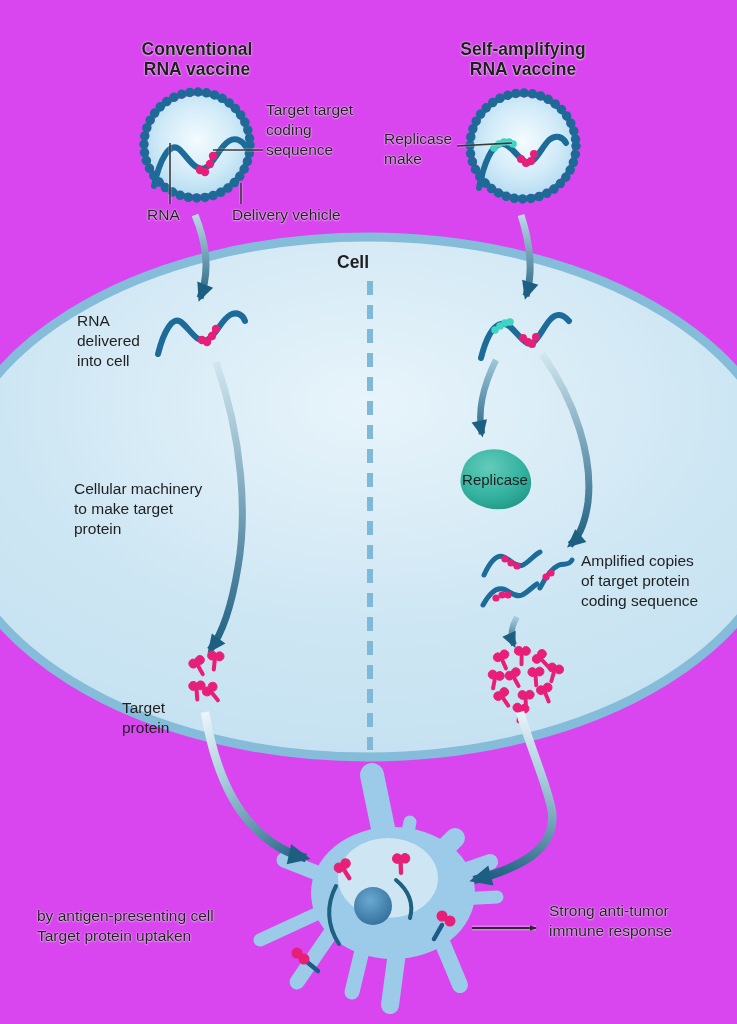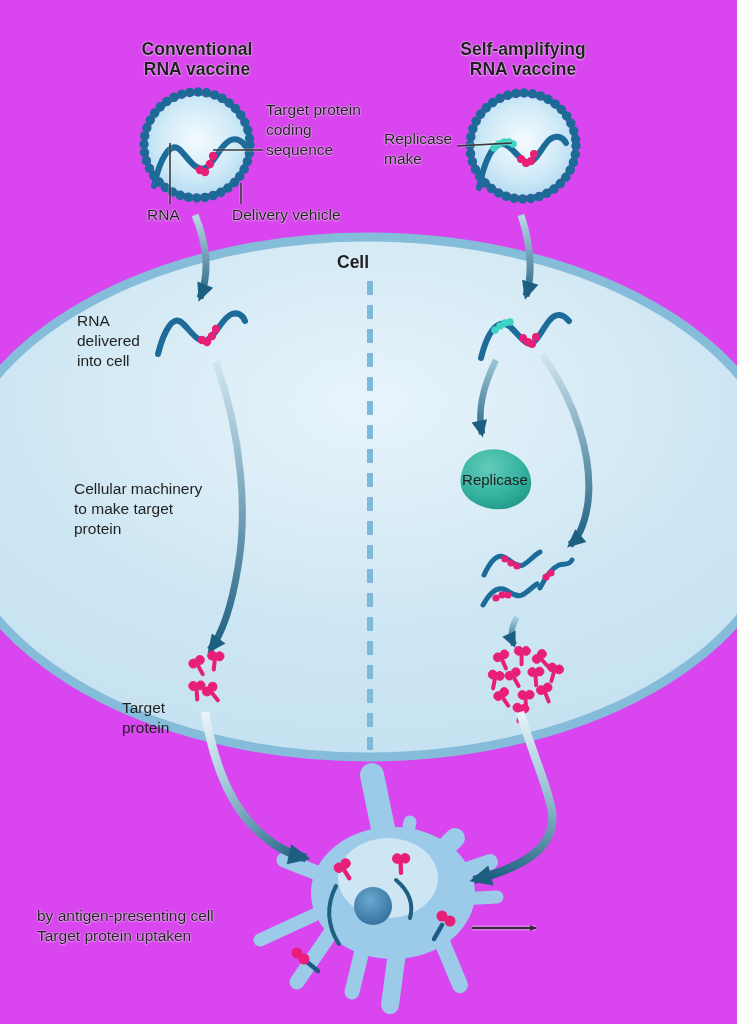--- a/index.html
+++ b/index.html
@@ -253,21 +253,21 @@
 <div class="lbl bold halo center" style="left:105px;top:39px;width:184px">
   <div>Conventional</div>
   <div>RNA vaccine</div>
 </div>
 <div class="lbl bold halo center" style="left:430px;top:39px;width:186px">
   <div>Self-amplifying</div>
   <div>RNA vaccine</div>
 </div>
 
 <div class="lbl halo" style="left:266px;top:100px">
-  <div>Target protein</div>
+  <div>Target target</div>
   <div>coding</div>
   <div>sequence</div>
 </div>
 <div class="lbl halo" style="left:147px;top:205px">RNA</div>
 <div class="lbl halo" style="left:232px;top:205px">Delivery vehicle</div>
 <div class="lbl halo" style="left:384px;top:129px">
   <div>Replicase</div>
   <div>make</div>
 </div>
 
@@ -282,19 +282,28 @@
   <div>Cellular machinery</div>
   <div>to make target</div>
   <div>protein</div>
 </div>
 <div class="lbl" style="left:122px;top:698px">
   <div>Target</div>
   <div>protein</div>
 </div>
 
 <div class="lbl center" style="left:454px;top:470px;width:82px;font-size:15px">Replicase</div>
+<div class="lbl" style="left:581px;top:551px">
+  <div>Amplified copies</div>
+  <div>of target protein</div>
+  <div>coding sequence</div>
+</div>
 
 <div class="lbl halo" style="left:37px;top:906px">
   <div>by antigen-presenting cell</div>
   <div>Target protein uptaken</div>
 </div>
+<div class="lbl halo" style="left:549px;top:901px">
+  <div>Strong anti-tumor</div>
+  <div>immune response</div>
+</div>
 
 </div>
 
 </body></html>

